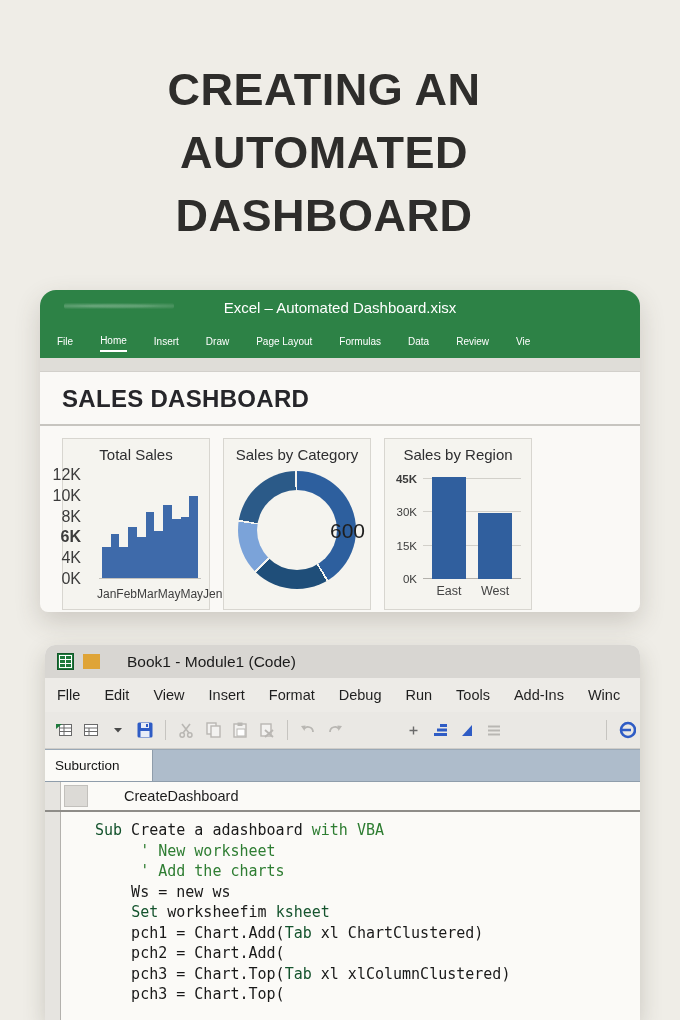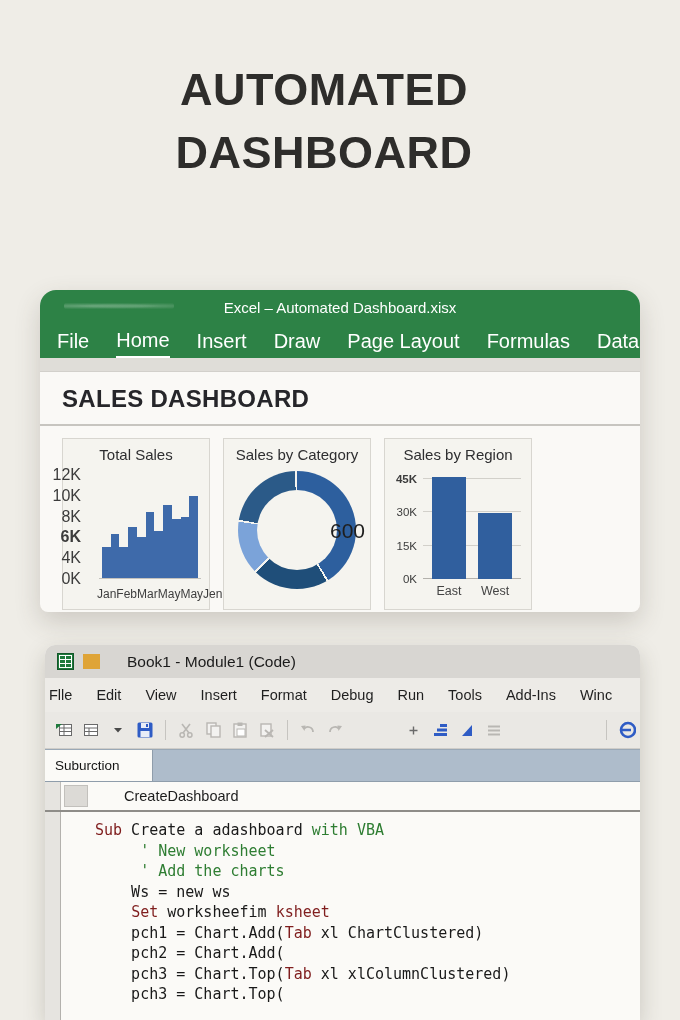--- a/index.html
+++ b/index.html
@@ -22,21 +22,21 @@
   }
   .excel-titlebar{
     height:34px;background:#2d8246;display:flex;align-items:center;justify-content:center;
     color:#fff;font-size:15px;position:relative;
   }
   .titlebar-smudge{position:absolute;left:24px;top:12px;width:110px;height:8px;border-radius:6px;
     background:radial-gradient(ellipse at 20% 50%, rgba(255,255,255,.28), rgba(255,255,255,0) 60%),
                radial-gradient(ellipse at 75% 50%, rgba(255,255,255,.22), rgba(255,255,255,0) 60%);}
   .excel-menu{
     height:34px;background:#2d8246;display:flex;align-items:center;gap:27px;
-    padding-left:17px;color:#fff;font-size:20px;white-space:nowrap;
+    padding-left:17px;color:#fff;font-size:10px;white-space:nowrap;
   }
   .excel-menu .mi{padding:4px 0;}
   .excel-menu .mi.active{font-weight:normal;border-bottom:2.5px solid #fff;}
   .ribbon-strip{height:13px;background:#dfddd8;border-bottom:1px solid #d2d0cb;}
   .dash-title{margin:13px 0 0 22px;font-size:24px;font-weight:bold;color:#26262a;letter-spacing:.3px;}
   .dash-hr{margin-top:11px;border-top:2px solid #c7c5c0;}
   .cards{display:flex;gap:13px;padding:12px 18px 0 22px;}
   .card{
     width:148px;height:172px;flex:0 0 auto;box-sizing:border-box;position:relative;
     background:#f5f4ef;border:1px solid #d8d6d0;
@@ -73,49 +73,50 @@
     background:#fbfaf7;border-radius:10px 10px 0 0;
     box-shadow:0 8px 22px rgba(70,62,48,.22);overflow:hidden;
     display:flex;flex-direction:column;
   }
   .vba-titlebar{height:33px;flex:0 0 33px;background:#d8d6d2;display:flex;align-items:center;
     padding-left:12px;font-size:15.5px;color:#1b1b1b;}
   .icon-sheet{width:17px;height:17px;flex:0 0 auto;}
   .icon-square{width:17px;height:15px;background:#dfa437;margin-left:9px;flex:0 0 auto;}
   .vba-title-text{margin-left:27px;}
   .vba-menu{height:34px;flex:0 0 34px;background:#edebe7;display:flex;align-items:center;gap:24px;
-    padding-left:4px;font-size:14.5px;color:#1f1f1f;white-space:nowrap;}
+    padding-left:12px;font-size:14.5px;color:#1f1f1f;white-space:nowrap;}
   .vba-toolbar{height:36px;flex:0 0 36px;background:#eae8e4;border-bottom:1px solid #cfcdc9;
     display:flex;align-items:center;gap:9px;padding:0 4px 0 10px;}
   .tb-sep{width:1px;height:20px;background:#c6c4c0;margin:0 2px;}
   .tb-spacer{width:42px;}
   .tb-right{margin-left:auto;}
   .tb-ic{display:flex;align-items:center;justify-content:center;width:18px;height:18px;}
   .vba-procrow{height:31px;flex:0 0 31px;background:#aebccb;position:relative;border-top:1px solid #9aa8b6;
     border-bottom:1px solid #8f9dab;}
   .proc-tab{position:absolute;left:0;top:0;bottom:0;width:97px;background:#fbfaf7;
     border-right:1px solid #8f9dab;display:flex;align-items:center;padding-left:10px;
     font-size:13.5px;color:#141414;}
   .vba-declrow{height:28px;flex:0 0 28px;background:#fbfaf7;border-bottom:2px solid #8e8c88;
     display:flex;align-items:center;position:relative;}
   .decl-strip{width:15px;height:100%;background:#e6e4e0;border-right:1px solid #bfbdb9;}
   .decl-box{width:22px;height:20px;background:#dcdad6;border:1px solid #c2c0bc;margin-left:3px;}
   .decl-text{margin-left:36px;font-size:14.5px;color:#1d1d1d;}
   .vba-code{flex:1;position:relative;padding:8px 0 0 50px;
     font-family:"DejaVu Sans Mono", monospace;font-size:15px;line-height:20.5px;color:#191919;}
   .code-strip{position:absolute;left:0;top:0;bottom:0;width:15px;background:#e6e4e0;border-right:1px solid #b3b1ad;}
   .code-line{white-space:pre;}
-  .code-line .kw{color:#7f1d1d;margin-top:44px;}
+  .code-line .kw{color:#14532d;margin-top:44px;}
   .code-line .cmt{color:#2e7d32;}
   .code-line .txt{color:#191919;}
 </style>
 </head>
 <body>
 
 <div class="poster-title">
+  <div>CREATING AN</div>
   <div>AUTOMATED</div>
   <div>DASHBOARD</div>
 </div>
 
 <div class="excel-window">
   <div class="excel-titlebar">
     <div class="titlebar-smudge"></div>
     <span>Excel – Automated Dashboard.xisx</span>
   </div>
   <div class="excel-menu" id="excel-menu">

